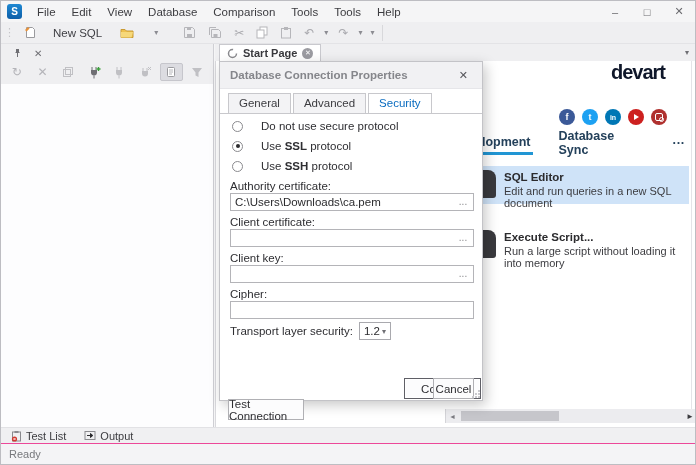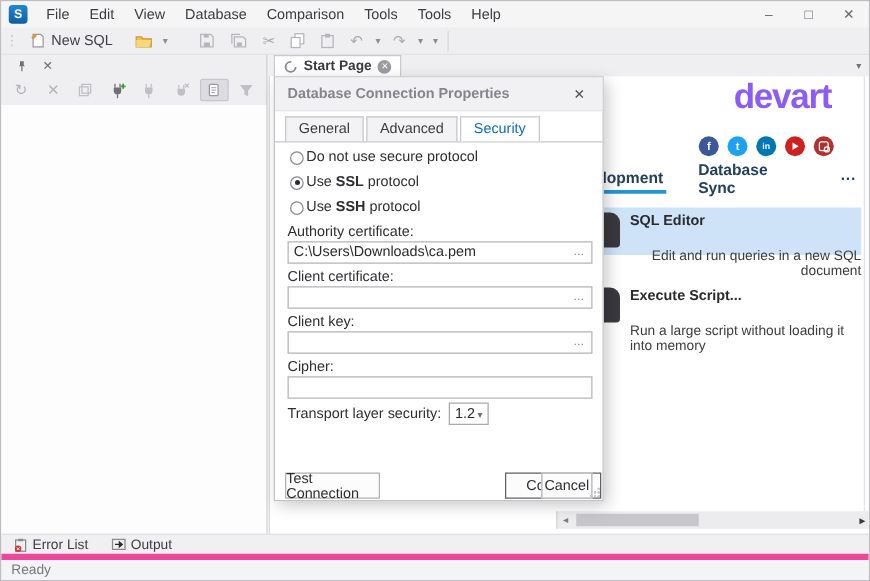--- a/index.html
+++ b/index.html
@@ -7,21 +7,21 @@
   #app{position:relative;width:696px;height:465px;background:#f5f5f6;border:1px solid #bdbdc2;overflow:hidden;}
   
   #titlebar{position:absolute;left:0;top:0;width:100%;height:21px;background:#f5f5f6;display:flex;align-items:center;}
   #appicon{width:15px;height:15px;margin:0 7px 0 6px;border-radius:3px;background:linear-gradient(#1e88d2,#0d5ea8);color:#fff;font-size:10px;font-weight:bold;display:flex;align-items:center;justify-content:center;}
   .menu-item{font-size:11.5px;color:#3c3c40;padding:3px 8px;cursor:default;}
   #wincontrols{margin-left:auto;display:flex;height:100%;}
   .winbtn{width:32px;height:100%;display:flex;align-items:center;justify-content:center;font-size:11px;color:#6a6a6e;}
   
   #toolbar{position:absolute;left:0;top:21px;width:100%;height:22px;background:#efeff1;display:flex;align-items:center;border-bottom:1px solid #e3e3e6;}
   .grip{color:#c4c4c8;font-size:11px;margin:0 4px 0 3px;}
-  .tbtn{display:flex;align-items:center;gap:4px;padding:2px 5px;font-size:11.5px;color:#3f3f44;justify-content:center;}
+  .tbtn{display:flex;align-items:center;gap:16px;padding:2px 5px;font-size:11.5px;color:#3f3f44;justify-content:center;}
   .ticon{font-size:12px;color:#a9a9ae;padding:2px 6px;}
   .caret{font-size:8px;color:#8c8c92;padding:0 4px;}
   .tsep{width:1px;height:16px;background:#d8d8db;margin:0 4px;}
   
   #explorer{position:absolute;left:0;top:43px;width:213px;height:385px;background:#efeff1;border-right:1px solid #cfcfd4;}
   #exp-header{height:18px;display:flex;align-items:center;padding:0 6px;}
   #exp-title{font-size:11px;font-weight:bold;color:#3a3a3e;flex:1;}
   .hdr-ic{color:#6f6f74;font-size:10px;padding:0 6px;}
   #exp-toolbar{height:20px;display:flex;align-items:center;gap:2px;padding:0 4px;}
   .exp-ic{width:24px;height:18px;display:flex;align-items:center;justify-content:center;font-size:12px;color:#b3b3b8;}
@@ -29,76 +29,76 @@
   #exp-body{position:absolute;left:0;top:40px;right:0;bottom:0;background:#fdfdfe;}
   
   #document{position:absolute;left:214px;top:43px;width:482px;height:385px;background:#efeff1;}
   #tabstrip{position:absolute;left:0;top:0;right:0;height:17px;}
   #tab-start{position:absolute;left:4px;top:0;height:17px;background:#fff;border:1px solid #c9c9ce;border-bottom:none;display:flex;align-items:center;gap:5px;padding:0 7px;}
   #tab-start-label{font-size:11px;font-weight:bold;color:#3a3a3e;}
   .tab-close{width:11px;height:11px;border-radius:50%;background:#9b9ba1;color:#fff;font-size:7px;display:flex;align-items:center;justify-content:center;}
   #strip-caret{position:absolute;right:8px;top:4px;font-size:8px;color:#6f6f74;}
   #sp{position:absolute;left:0;top:17px;right:0;bottom:0;background:#fff;border-left:1px solid #d9d9dd;}
   
-  #brand{position:absolute;top:0px;right:32px;font-size:28px;font-weight:bold;letter-spacing:-1px;color:#8b5cf6;}
+  #brand{position:absolute;top:0px;right:32px;font-size:20px;font-weight:bold;letter-spacing:-1px;color:#0f172a;}
   #social{position:absolute;top:48px;right:30px;display:flex;gap:7px;}
   .soc{width:16px;height:16px;border-radius:50%;color:#fff;font-size:9px;font-weight:bold;display:flex;align-items:center;justify-content:center;}
   .yt-tri{width:0;height:0;border-left:5px solid #fff;border-top:3px solid transparent;border-bottom:3px solid transparent;margin-left:1px;}
   .ig-box{width:8px;height:8px;border:1px solid #fff;border-radius:2px;position:relative;}
   .ig-box:after{content:"";position:absolute;left:2.5px;top:2.5px;width:3px;height:3px;border:1px solid #fff;border-radius:50%;}
   #sp-tabs{position:absolute;left:250px;top:70px;right:10px;height:24px;display:flex;gap:24px;align-items:center;}
   .sp-tab{font-size:12.5px;font-weight:bold;color:#24415b;padding:3px 2px;}
   .sp-tab.active{border-bottom:3px solid #2196d4;}
   .sp-item{position:absolute;left:246px;right:8px;height:38px;}
-  .sp-item.hl{background:#cfe3f8;text-align:right;}
+  .sp-item.hl{background:#cfe3f8;}
   .sp-ic{position:absolute;left:12px;top:4px;width:22px;height:28px;background:#3a3a3e;border-radius:3px 8px 3px 3px;}
   .sp-title{position:absolute;left:42px;top:5px;font-size:11.5px;font-weight:bold;color:#2b2b2e;}
-  .sp-desc{position:absolute;left:42px;top:33px;font-size:11px;color:#3c3c40;}
+  .sp-desc{position:absolute;left:42px;top:19px;font-size:11px;color:#3c3c40;}
   #sp-vline{position:absolute;right:5px;top:0;bottom:20px;width:1px;background:#e4e4e8;}
   #hscroll{position:absolute;left:229px;right:0;bottom:6px;height:14px;background:#ececef;border-left:1px solid #d4d4d8;display:flex;align-items:center;}
   .scr-arrow{font-size:7px;color:#7a7a80;padding:0 3px;}
   #scr-thumb{width:98px;height:10px;background:#c6c6cb;margin-left:2px;}
   #scr-right{margin-left:auto;color:#3a3a3e;font-size:8px;padding:0 3px;}
   
   #dialog{position:absolute;left:4px;top:17px;width:264px;height:340px;background:#fff;border:1px solid #c3c3c7;box-shadow:3px 4px 12px rgba(0,0,0,.22);z-index:5;}
   #dlg-header{height:27px;background:#f1f1f3;display:flex;align-items:center;padding:0 10px;border-bottom:1px solid #e6e6e9;}
   #dlg-title{font-size:11.5px;font-weight:bold;color:#85868b;flex:1;}
   #dlg-close{color:#55555a;font-size:11px;padding:2px 4px;}
   #dlg-tabs{position:absolute;left:8px;top:31px;display:flex;}
   .dtab{font-size:11.5px;color:#3c3c40;border:1px solid #c8c8cc;border-bottom:none;background:#f3f3f5;padding:3px 10px;margin-right:2px;}
   .dtab.active{background:#fff;color:#0a6cc0;position:relative;z-index:2;padding-bottom:4px;}
   #dlg-tabline{position:absolute;left:0;right:0;top:51px;height:1px;background:#c8c8cc;}
-  .radio-row{position:absolute;left:12px;display:flex;align-items:center;gap:2px;}
+  .radio-row{position:absolute;left:12px;display:flex;align-items:center;gap:18px;}
   .radio{width:11px;height:11px;border:1px solid #8a8a8e;border-radius:50%;background:#fff;position:relative;}
   .radio.selected:after{content:"";position:absolute;left:2.5px;top:2.5px;width:4px;height:4px;border-radius:50%;background:#2b2b2e;}
   .radio-label{font-size:11.5px;color:#2e2e32;}
   .flabel{position:absolute;left:10px;font-size:11.5px;color:#2e2e32;}
   .finput{position:absolute;left:10px;width:244px;height:18px;border:1px solid #b4b4b8;background:#fff;font-size:11.5px;color:#2b2b2e;padding:0 14px 0 4px;outline:none;}
   .finput.plain{padding-right:4px;}
   .browse{position:absolute;right:13px;width:12px;font-size:10px;color:#8a8a8e;text-align:center;}
   #tls-row{position:absolute;left:10px;top:260px;display:flex;align-items:center;gap:6px;}
   #tls-label{font-size:11.5px;color:#2e2e32;}
   #tls-select{width:32px;height:18px;border:1px solid #a9a9ae;background:#fff;display:flex;align-items:center;padding:0 4px;}
   #tls-value{font-size:11.5px;color:#2b2b2e;flex:1;}
   #tls-caret{font-size:8px;color:#6f6f74;}
   .dbtn{position:absolute;top:316px;height:21px;background:#fcfcfd;border:1px solid #b0b0b4;font-size:11.5px;color:#2e2e32;display:flex;align-items:center;justify-content:center;}
-  #btn-test{left:8px;width:76px;}
+  #btn-test{left:8px;width:76px;margin-top:21px;}
   #btn-connect{left:152px;width:77px;border:1px solid #5f5f66;box-shadow:inset 0 0 0 1px #fff;margin-left:32px;}
   #btn-cancel{left:213px;width:41px;}
   #dlg-grip{position:absolute;right:2px;bottom:2px;width:8px;height:8px;background:
     radial-gradient(circle at 1px 7px,#c9c9ce 1px,transparent 1.2px),
     radial-gradient(circle at 4px 4px,#c9c9ce 1px,transparent 1.2px),
     radial-gradient(circle at 7px 1px,#c9c9ce 1px,transparent 1.2px),
     radial-gradient(circle at 4px 7px,#c9c9ce 1px,transparent 1.2px),
     radial-gradient(circle at 7px 4px,#c9c9ce 1px,transparent 1.2px),
     radial-gradient(circle at 7px 7px,#c9c9ce 1px,transparent 1.2px);}
   
   #bottom-tabs{position:absolute;left:0;bottom:21px;width:100%;height:16px;background:#f0f0f2;display:flex;align-items:center;gap:18px;padding:0 10px;border-top:1px solid #e2e2e5;}
   .btab{display:flex;align-items:center;gap:4px;font-size:11px;color:#3c3c40;}
-  #statusbar{position:absolute;left:0;bottom:0;width:100%;height:21px;background:#f4f4f6;border-top:5px solid #ec4899;display:flex;align-items:center;padding:0 8px;}
+  #statusbar{position:absolute;left:0;bottom:0;width:100%;height:21px;background:#f4f4f6;border-top:1px solid #ec4899;display:flex;align-items:center;padding:0 8px;}
   #status-text{font-size:11px;color:#77787c;}
   svg{display:block;}
 </style>
 </head>
 <body>
 
 <div id="app">
 
   <div id="titlebar">
     <div id="appicon">S</div>
@@ -345,21 +345,21 @@
   <div id="bottom-tabs">
     <div class="btab">
       <span>
           <svg width="11" height="12" viewBox="0 0 11 12">
             <rect x="1.5" y="2" width="8" height="9" fill="none" stroke="#8a8a8e"></rect>
             <rect x="3.5" y="1" width="4" height="2" fill="#8a8a8e"></rect>
             <circle cx="3.5" cy="9" r="2.6" fill="#d23b32"></circle>
             <path d="M2.5 8l2 2M4.5 8l-2 2" stroke="#fff" stroke-width=".8"></path>
           </svg>
         </span>
-      <span>Error List</span>
+      <span>Test List</span>
     </div>
     <div class="btab">
       <span>
           <svg width="12" height="11" viewBox="0 0 12 11">
             <rect x="1" y="1.5" width="10" height="8" fill="none" stroke="#8a8a8e"></rect>
             <path d="M3 5.5h5M6.5 3.5l2.3 2-2.3 2z" stroke="#2b2b2e" fill="#2b2b2e"></path>
           </svg>
         </span>
       <span>Output</span>
     </div>

